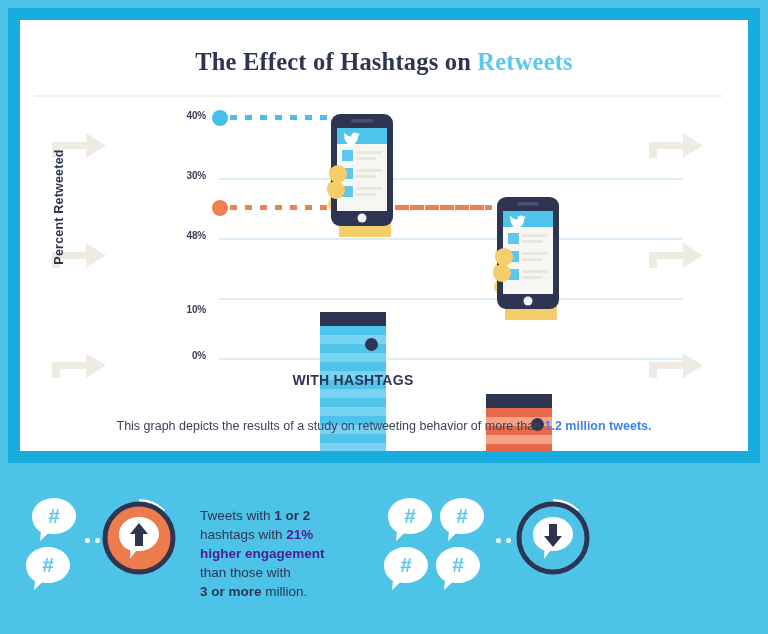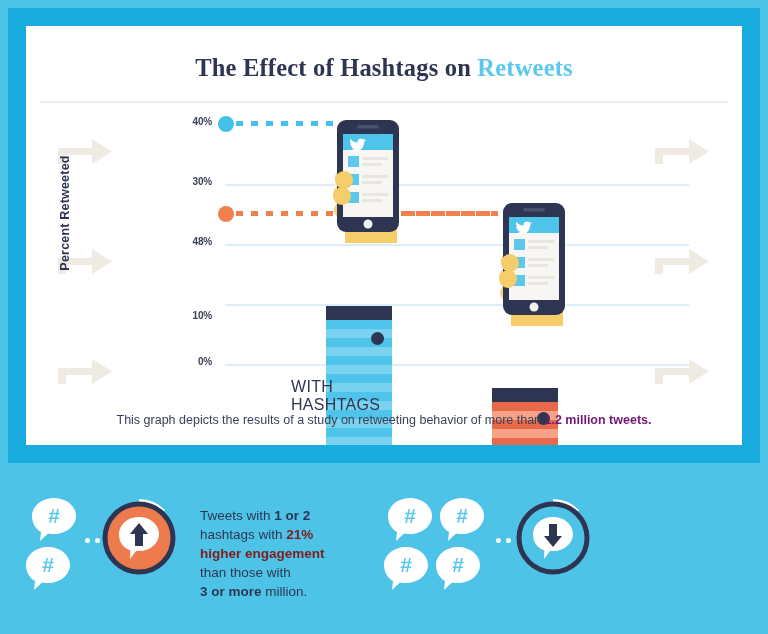--- a/index.html
+++ b/index.html
@@ -7,21 +7,21 @@
     width:768px;height:634px;overflow:hidden;
     background:#4EC3E8;
     font-family:"Liberation Sans", sans-serif;
     -webkit-font-smoothing:antialiased;
   }
   .page{position:relative;width:768px;height:634px;}
 
   
   .card-frame{
     position:absolute;left:8px;top:8px;width:752px;height:455px;
-    background:#18ABDD;box-sizing:border-box;padding:18px;
+    background:#18ABDD;box-sizing:border-box;padding:12px;
   }
   .card{
     position:relative;width:100%;height:100%;background:#FFFFFF;overflow:hidden;
   }
 
   .title{
     position:absolute;left:0;top:28px;width:100%;text-align:center;
     font-family:"Liberation Serif", serif;font-weight:bold;font-size:24.5px;
     color:#2E3552;letter-spacing:.2px;white-space:nowrap;
   }
@@ -70,49 +70,49 @@
   }
   .sleeve.orange{
     background:repeating-linear-gradient(to bottom,#E8694A 0 9px,#F5A287 9px 18px);
   }
   .cuff{position:absolute;left:0;width:100%;height:14px;background:#2E3552;}
   .cuff-btn{position:absolute;width:13px;height:13px;border-radius:50%;background:#2E3552;}
 
   
   .handphone{position:absolute;}
   .xlabel{
-    position:absolute;
-    font-size:16px;font-weight:normal;color:#2E3552;letter-spacing:.3px;
+    position:absolute;text-align:center;
+    font-size:14px;font-weight:bold;color:#2E3552;letter-spacing:.3px;
   }
 
   .caption{
     position:absolute;left:0;bottom:18px;width:100%;text-align:center;
     font-size:12.5px;color:#3A4158;
   }
-  .caption .hl{color:#701a75;font-weight:bold;}
+  .caption .hl{color:#3b82f6;font-weight:bold;}
 
   
   .bottom{position:absolute;left:0;top:470px;width:768px;height:164px;}
   .blk{position:absolute;top:0;height:164px;}
 
   .bubbles{position:absolute;}
   .bub{position:absolute;width:52px;height:52px;}
   .bub svg{display:block;width:52px;height:52px;}
 
   .dots-conn{position:absolute;display:flex;gap:5px;}
   .dots-conn i{display:block;width:5px;height:5px;border-radius:50%;background:#FFFFFF;opacity:.95;}
 
   .circ{position:absolute;width:82px;height:82px;}
   .circ svg{display:block;width:82px;height:82px;}
 
   .btext{
     position:absolute;font-size:13.5px;line-height:19px;color:#2E3552;
   }
   .btext b{font-weight:bold;}
-  .btext .w{color:#7f1d1d;font-weight:bold;}
+  .btext .w{color:#4c1d95;font-weight:bold;}
 </style>
 </head>
 <body>
 
 <div class="page">
 
   <div class="card-frame">
     <div class="card">
 
       <div class="title"><span>The Effect of Hashtags on </span><span class="hl">Retweets</span></div>

